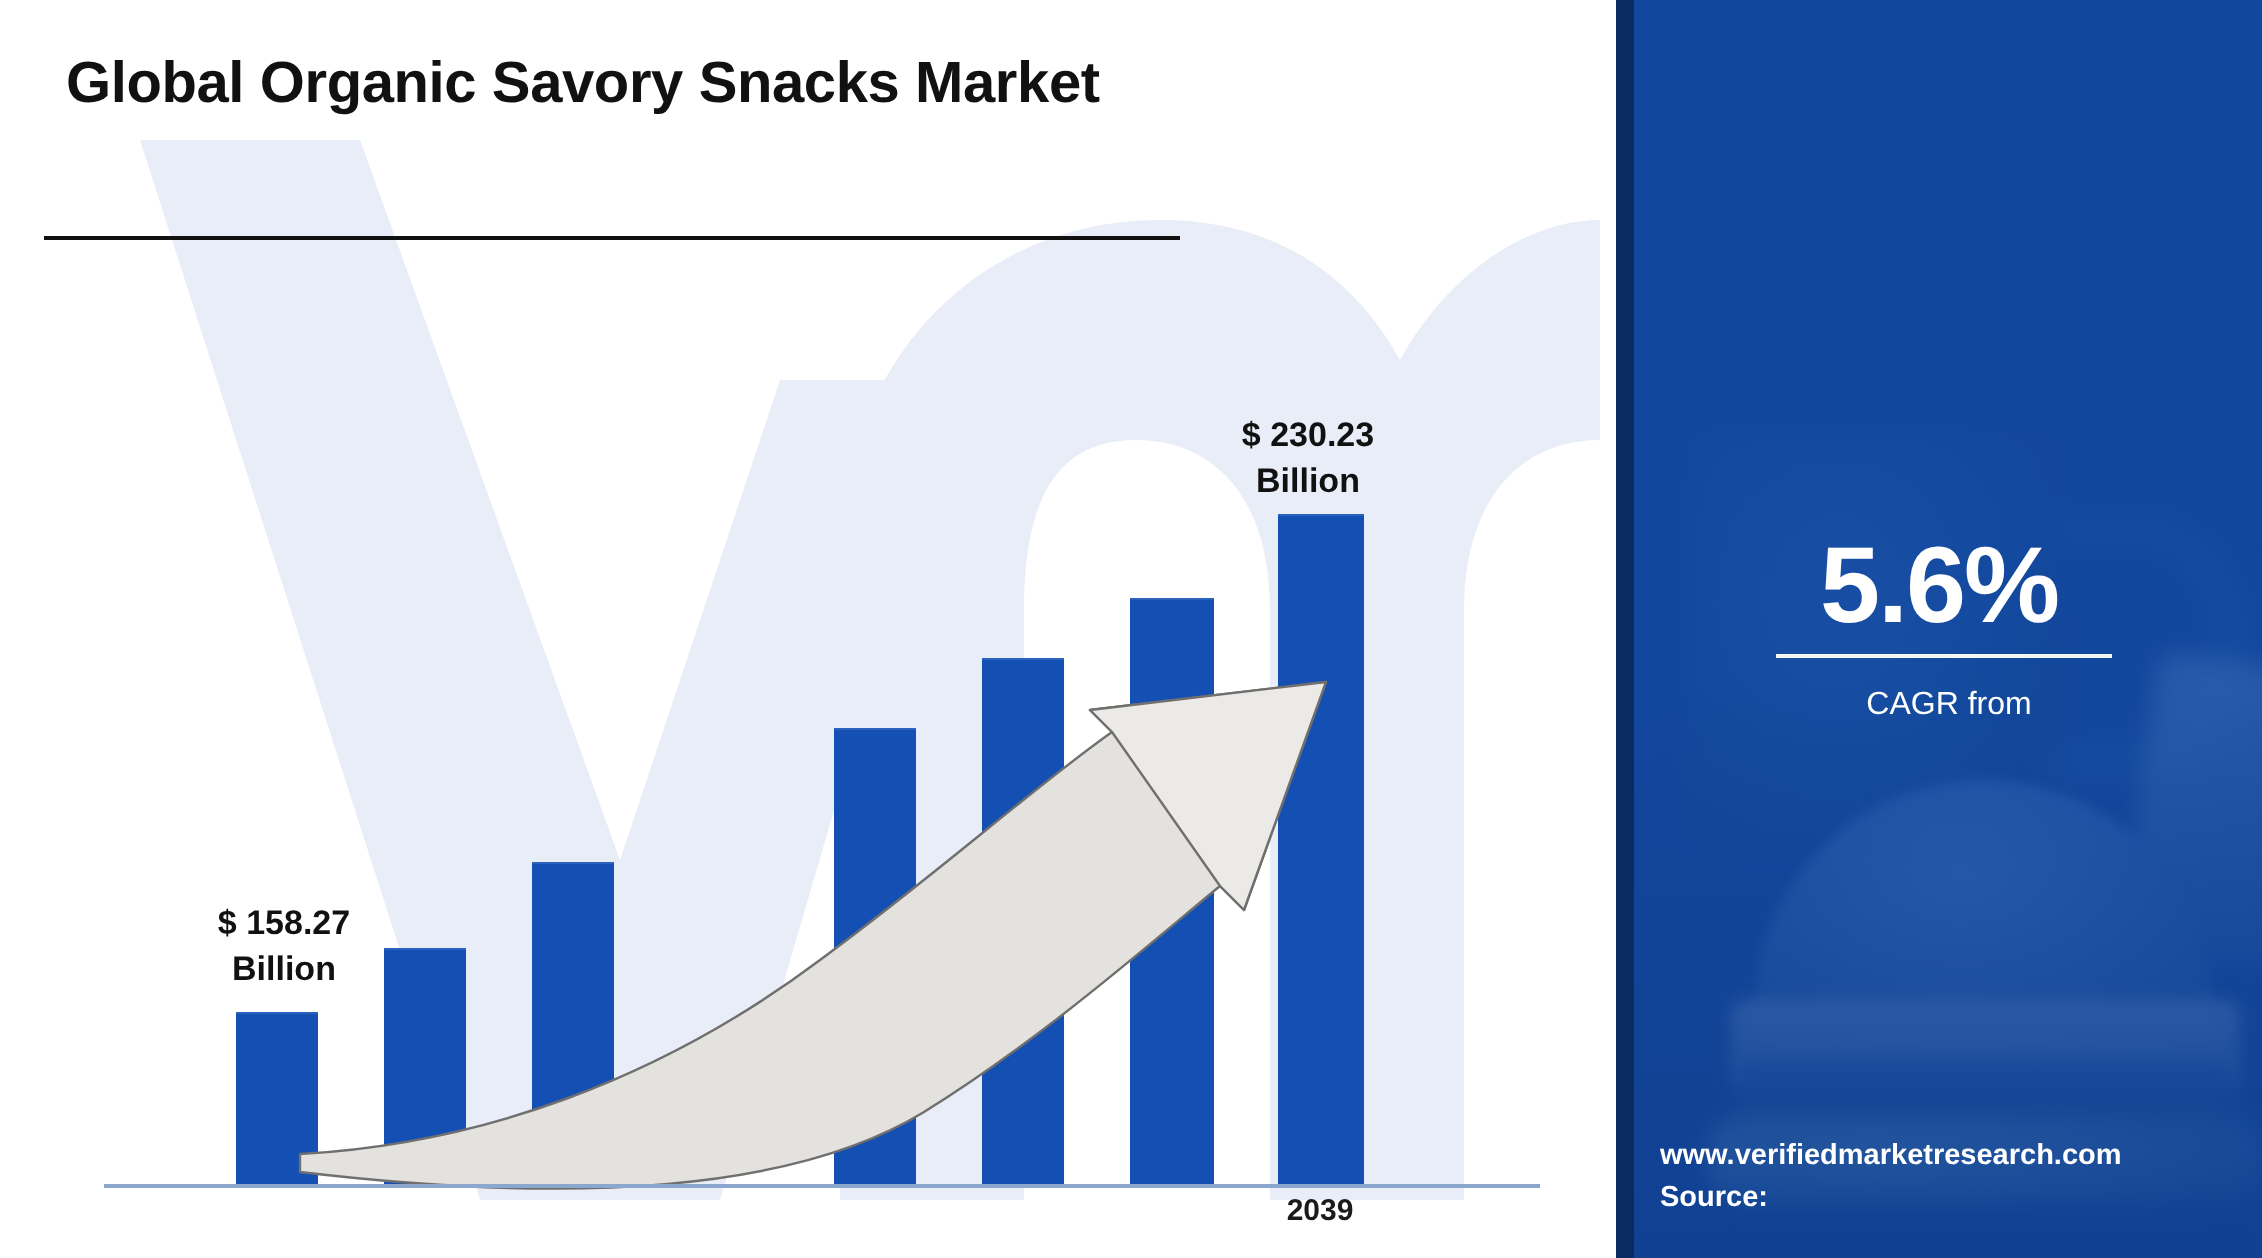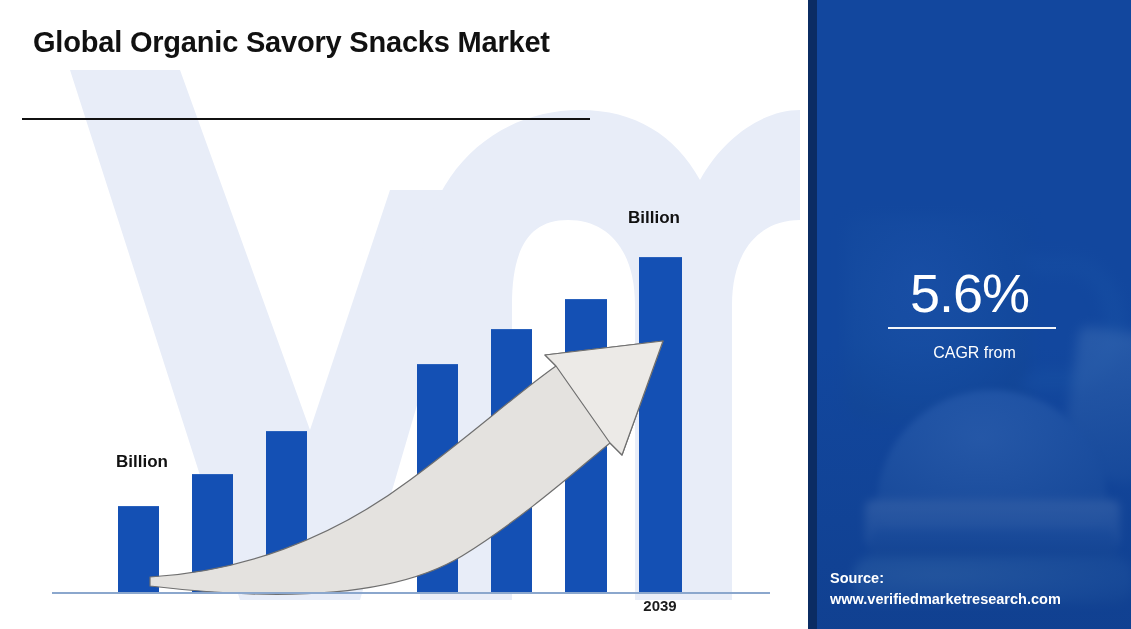--- a/index.html
+++ b/index.html
@@ -127,21 +127,21 @@
   }
   #logo-mark{position:absolute;left:6px;top:14px;width:136px;height:64px;}
   #logo-words{
     position:absolute;left:150px;top:12px;width:160px;color:#ffffff;
     font-size:18.5px;font-weight:700;letter-spacing:2.3px;line-height:25px;
   }
 
   #cagr-value{
     position:absolute;left:0;top:262px;width:323px;
     text-align:center;color:#ffffff;
-    font-size:54px;font-weight:400;letter-spacing:-1px;
+    font-size:54px;font-weight:700;letter-spacing:-1px;
   }
   #cagr-rule{
     position:absolute;left:80px;top:327px;width:168px;height:2px;
     background:#ffffff;opacity:.95;
   }
   #cagr-caption{
     position:absolute;left:0;top:341px;width:333px;
     text-align:center;color:#ffffff;
     font-size:16px;font-weight:400;line-height:24px;
   }
@@ -181,24 +181,26 @@
                  C570,476 520,520 462,556 C390,600 268,600 150,586 Z" fill="#e4e2df" stroke="#6f6f6f" stroke-width="1.2" stroke-linejoin="round"></path>
         <path d="M556,366 L610,443 L622,455 L663,341 L545,355 Z" fill="#eceae7" stroke="#6f6f6f" stroke-width="1.2" stroke-linejoin="round"></path>
       </svg>
 
       <div id="axis-line"></div>
 
       <div class="axis-label" style="left:78px;margin-top:32px;">2024</div>
       <div class="axis-label" style="left:600px;">2039</div>
 
       <div class="value-label" id="value-start">
+        <div>$ 158.27</div>
         <div>Billion</div>
       </div>
 
       <div class="value-label" id="value-end">
+        <div>$ 230.23</div>
         <div>Billion</div>
       </div>
     </div>
   </div>
 
   <div id="brand-panel">
     <div class="photo">
       <div class="mug"></div>
       <div class="mug-handle"></div>
       <div class="fries"></div>
@@ -212,17 +214,17 @@
     <div id="brand-edge"></div>
 
 
     <div id="cagr-value">5.6%</div>
     <div id="cagr-rule"></div>
     <div id="cagr-caption">
       <div>CAGR from</div>
     </div>
 
     <div id="source">
+      <div>www.verifiedmarketresearch.com</div>
       <div>Source:</div>
-      <div>www.verifiedmarketresearch.com</div>
     </div>
   </div>
 </div>
 
 </body></html>

